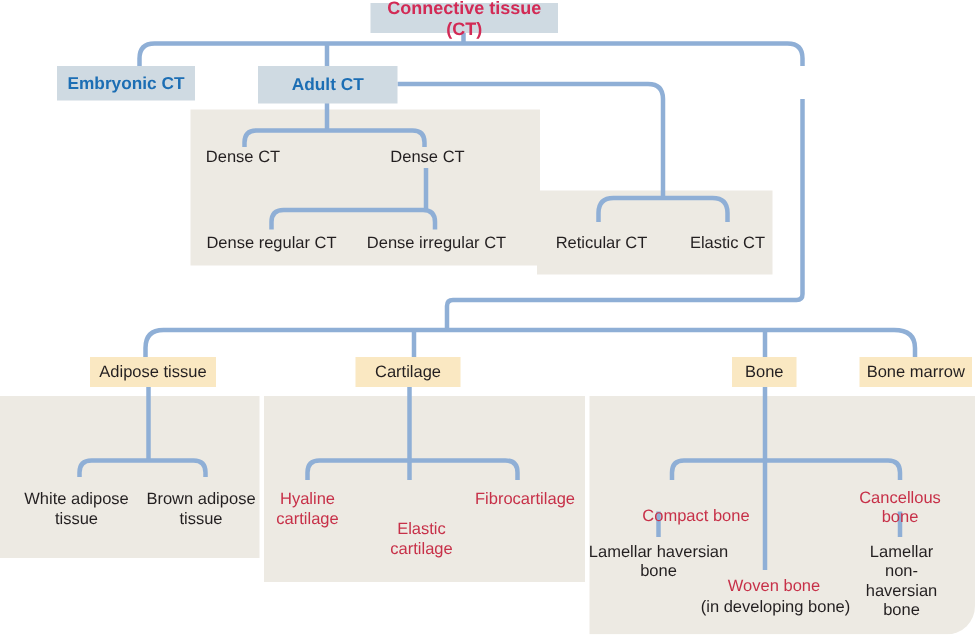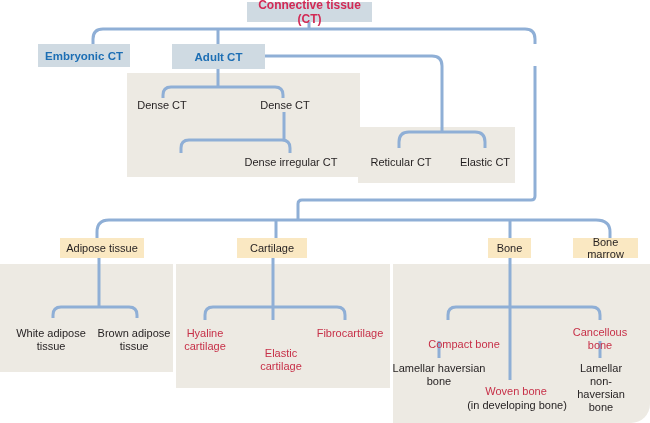--- a/index.html
+++ b/index.html
@@ -72,29 +72,30 @@
     <path d="M600,341 V358"></path>
   </svg>
 
   <div class="box root" style="left:247px;top:2px;width:125px;height:20px;">Connective tissue (CT)</div>
 
   <div class="box blue" style="left:38px;top:44px;width:92px;height:23px;">Embryonic CT</div>
   <div class="box blue" style="left:172px;top:44px;width:93px;height:25px;">Adult CT</div>
 
   <div class="lbl" style="left:162px;top:99px;">Dense CT</div>
   <div class="lbl" style="left:285px;top:99px;">Dense CT</div>
+  <div class="lbl" style="left:181px;top:156px;">Dense regular CT</div>
   <div class="lbl" style="left:291px;top:156px;">Dense irregular CT</div>
 
   <div class="lbl" style="left:401px;top:156px;">Reticular CT</div>
   <div class="lbl" style="left:485px;top:156px;">Elastic CT</div>
 
   <div class="box yellow" style="left:60px;top:238px;width:84px;height:20px;">Adipose tissue</div>
   <div class="box yellow" style="left:237px;top:238px;width:70px;height:20px;">Cartilage</div>
   <div class="box yellow" style="left:488px;top:238px;width:43px;height:20px;">Bone</div>
-  <div class="box yellow" style="left:573px;top:238px;width:65px;height:20px;">Bone marrow</div>
+  <div class="box yellow" style="left:573px;top:238px;width:75px;height:20px;">Bone marrow</div>
 
   <div class="lbl" style="left:51px;top:327px;">White adipose
 tissue</div>
   <div class="lbl" style="left:134px;top:327px;">Brown adipose
 tissue</div>
 
   <div class="lbl red" style="left:205px;top:327px;">Hyaline
 cartilage</div>
   <div class="lbl red" style="left:281px;top:327px;margin-top:20px;">Elastic
 cartilage</div>

